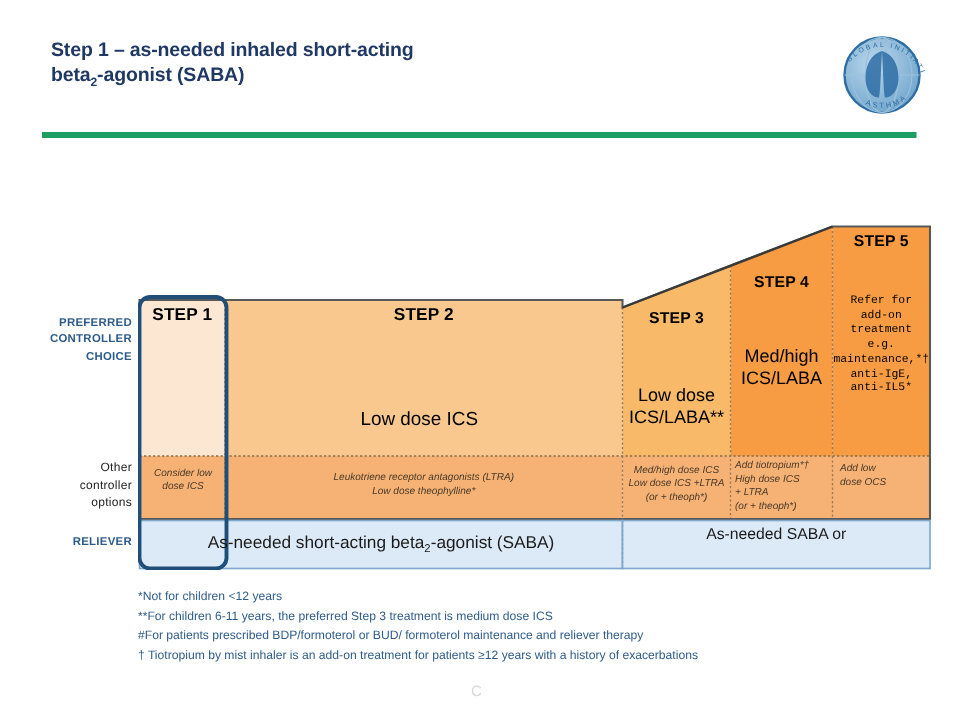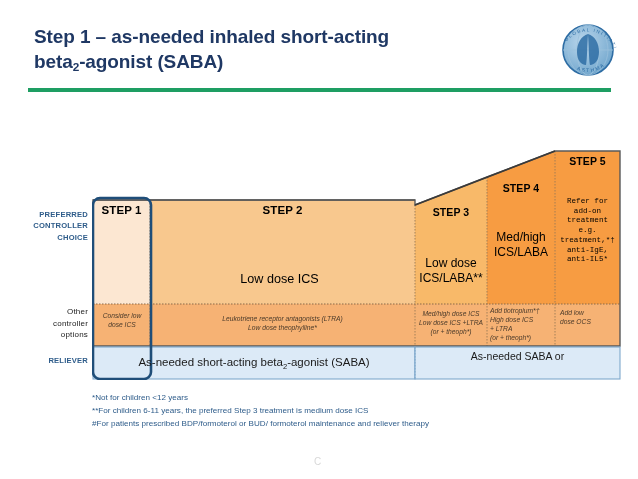--- a/index.html
+++ b/index.html
@@ -14,21 +14,21 @@
     position: relative;
     width: 638px; height: 479px;
     background: #ffffff;
   }
 
   
   #title {
     position: absolute;
     left: 34px; top: 24px;
     width: 470px;
-    font-size: 19px;
+    font-size: 13px;
     font-weight: bold;
     color: #1F3864;
     line-height: 1.32;
     letter-spacing: -0.1px;
   }
   #title sub {
     font-size: 0.62em;
     vertical-align: baseline;
     position: relative;
     top: 3px;
@@ -235,21 +235,21 @@
     <div class="cell-text pref-text sm" style="left:393px; top:84px; width:72px;">
       <div>Med/high</div>
       <div>ICS/LABA</div>
     </div>
 
     <div class="cell-text pref-text xs" style="left:463px; top:51px; width:65px;font-family:Liberation Mono, monospace;">
       <div>Refer for</div>
       <div>add-on</div>
       <div>treatment</div>
       <div>e.g.</div>
-      <div>treatment,*†</div>
+      <div>maintenance,*†</div>
       <div>anti-IgE,</div>
       <div>anti-IL5*</div>
     </div>
 
     <div class="cell-text other-text" style="left:2px; top:166px; width:56px;">
       <div>Consider low</div>
       <div>dose ICS</div>
     </div>
 
     <div class="cell-text other-text" style="left:58px; top:169px; width:265px;">
@@ -281,16 +281,17 @@
 
     <div class="cell-text reliever-text sm" style="left:323px; top:204px; width:205px;">
       <div>As-needed SABA or</div>
     </div>
   </div>
 
   <div id="footnotes">
     <div>*Not for children &lt;12 years</div>
     <div>**For children 6-11 years, the preferred Step 3 treatment is medium dose ICS</div>
     <div>#For patients prescribed BDP/formoterol or BUD/ formoterol maintenance and reliever therapy</div>
+    <div>† Tiotropium by mist inhaler is an add-on treatment for patients ≥12 years with a history of exacerbations</div>
   </div>
 
   <div id="watermark">C</div>
 </div>
 
 </body></html>

